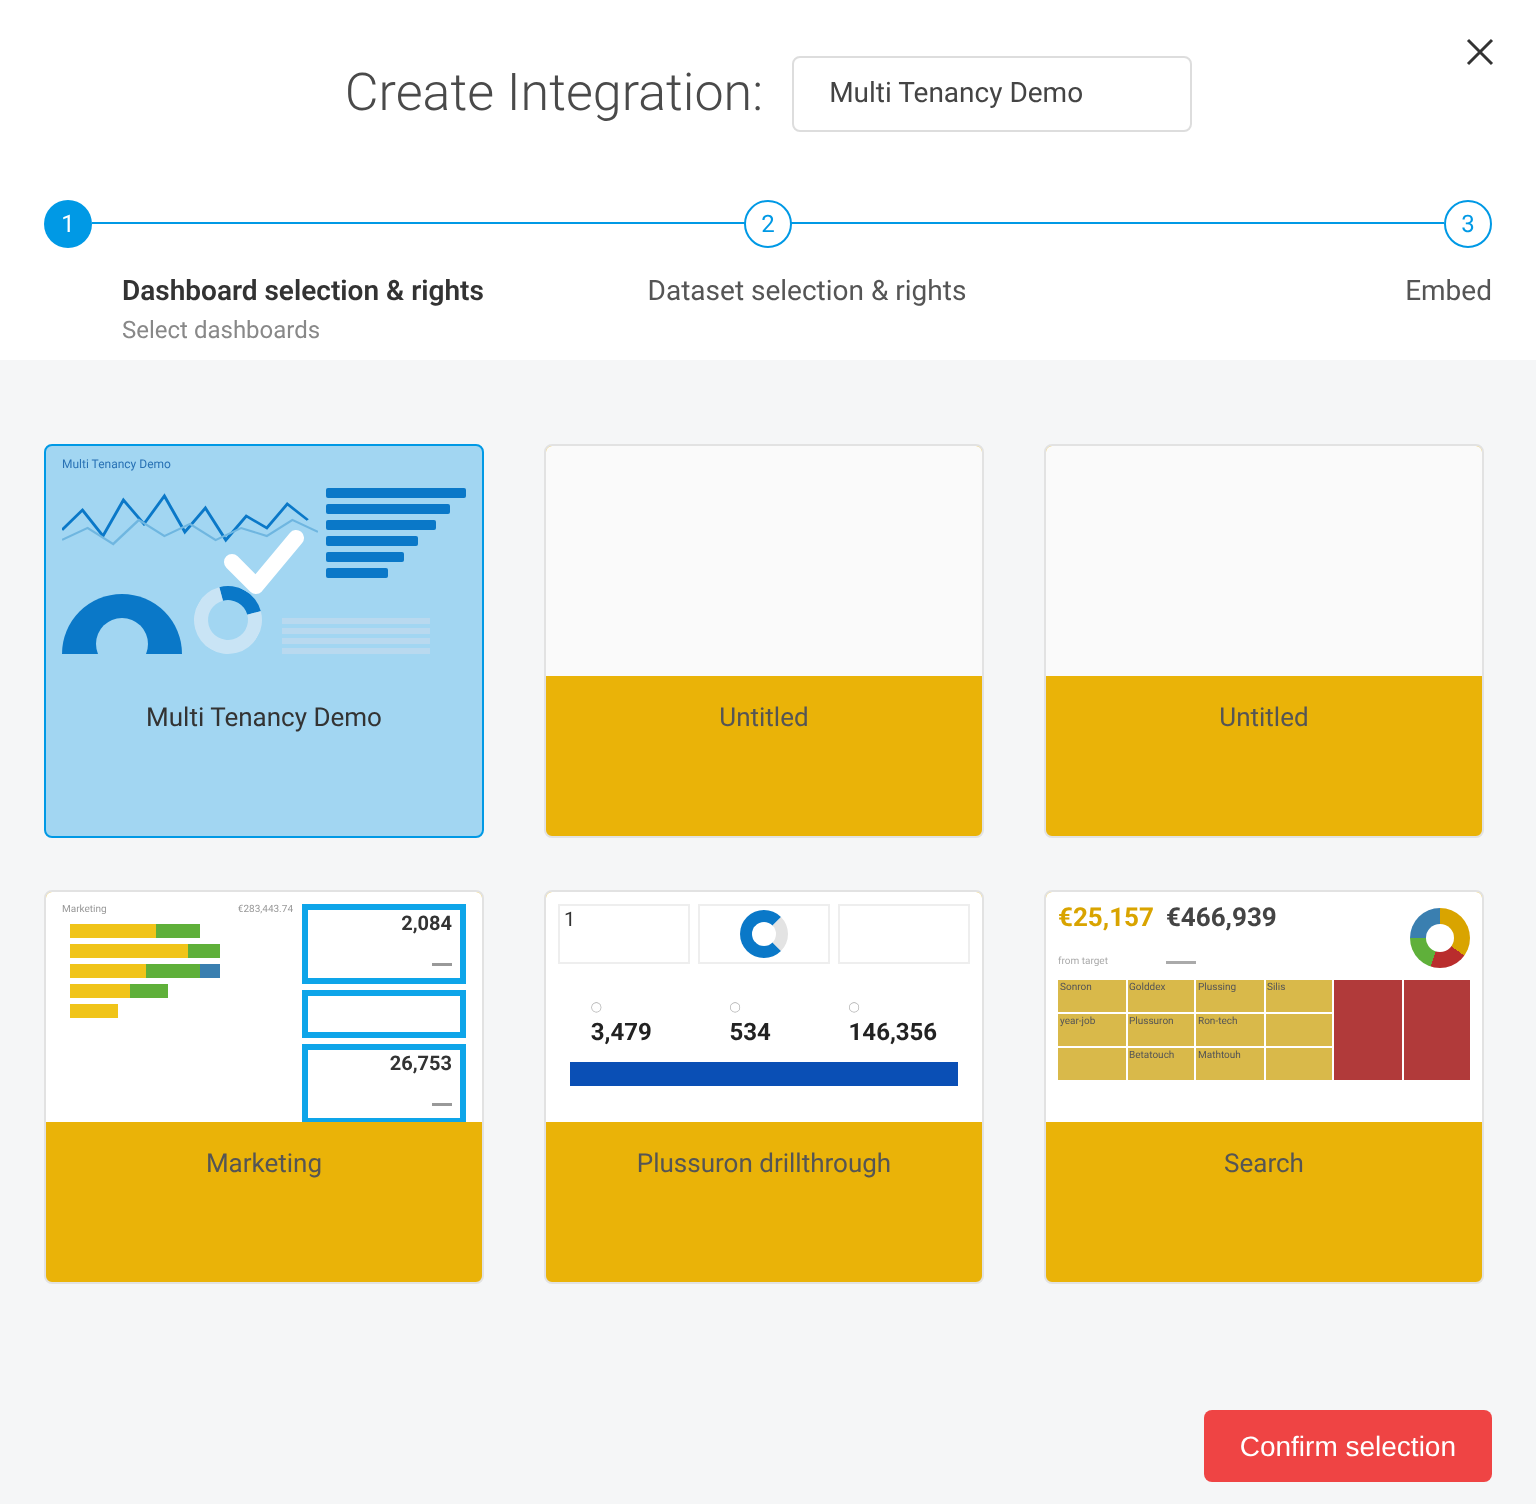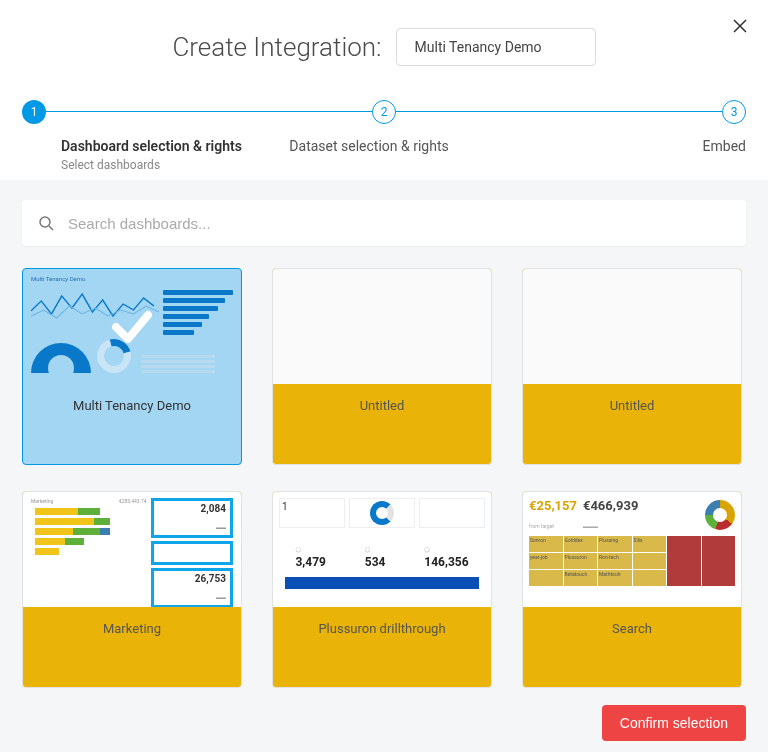--- a/index.html
+++ b/index.html
@@ -90,21 +90,21 @@
     display: flex;
     justify-content: space-between;
     margin-top: 14px;
     padding: 0 0px;
   }
   .step-label {
     font-size: 14px;
     flex: 1;
   }
   .step-label:nth-child(1) { text-align: left; }
-  .step-label:nth-child(2) { }
+  .step-label:nth-child(2) { text-align: center; }
   .step-label:nth-child(3) { text-align: right; }
   .step-label.bold { font-weight: 600; color: #333; margin-left: 39px; }
   .step-label:not(.bold) { color: #555; }
   .step-sublabel {
     font-size: 12px;
     color: #888;
     font-weight: 400;
     margin-top: 4px;
   }
 
@@ -322,27 +322,20 @@
     <div class="step-label bold">
       <span>Dashboard selection &amp; rights</span>
       <div class="step-sublabel">Select dashboards</div>
     </div>
     <div class="step-label">Dataset selection &amp; rights</div>
     <div class="step-label">Embed</div>
   </div>
 </div>
 
 <div class="content">
-  <div class="search-bar">
-    <svg class="search-icon" width="16" height="16" viewBox="0 0 16 16">
-        <circle cx="7" cy="7" r="5" stroke="#777" stroke-width="1.5" fill="none"></circle>
-        <path d="M11 11 L15 15" stroke="#777" stroke-width="1.5"></path>
-      </svg>
-    <input type="text" placeholder="Search dashboards..." style="">
-  </div>
 
   <div class="grid">
 
     <div class="card selected">
       <div class="thumb">
         <div class="sel-thumb">
           <div class="tiny-title">Multi Tenancy Demo</div>
           <div class="sel-row">
             <div class="sel-linechart">
               <svg width="100%" height="100%" viewBox="0 0 100 40" preserveAspectRatio="none">

